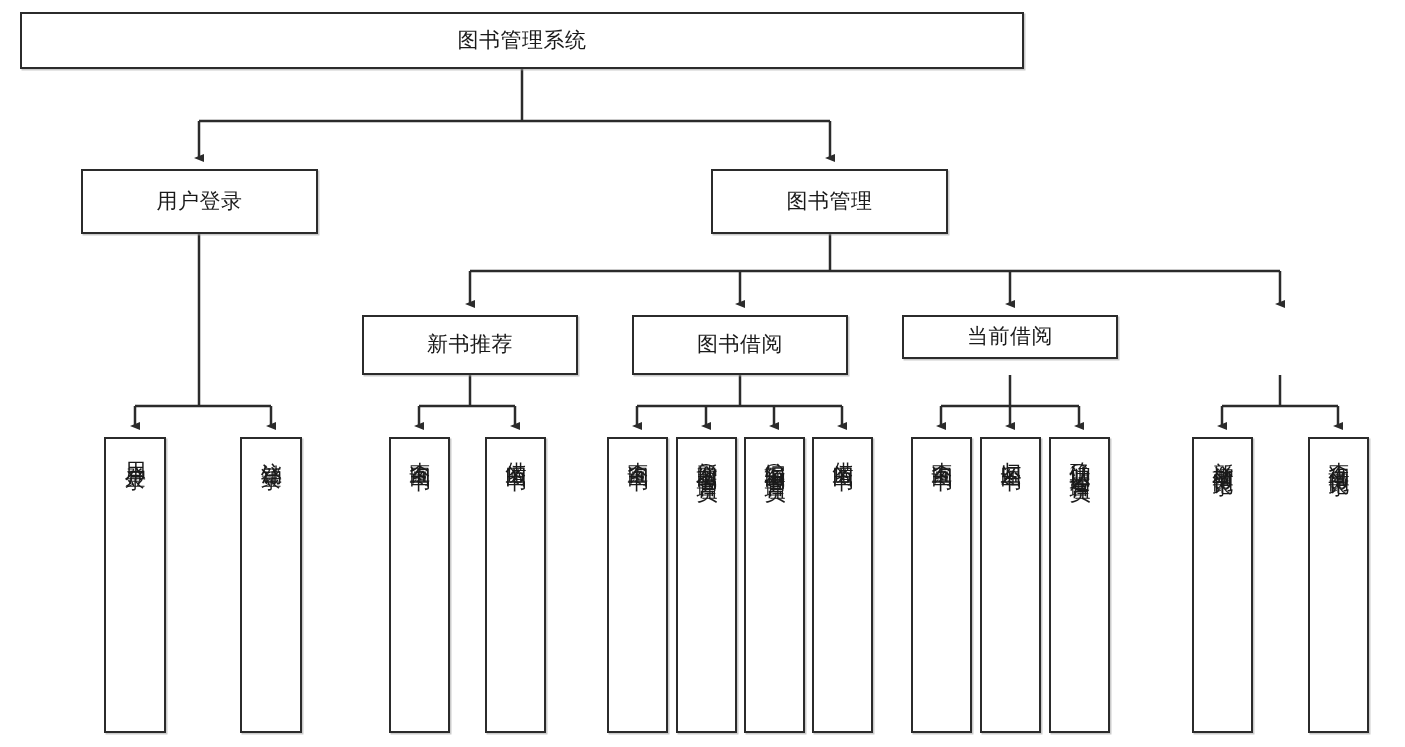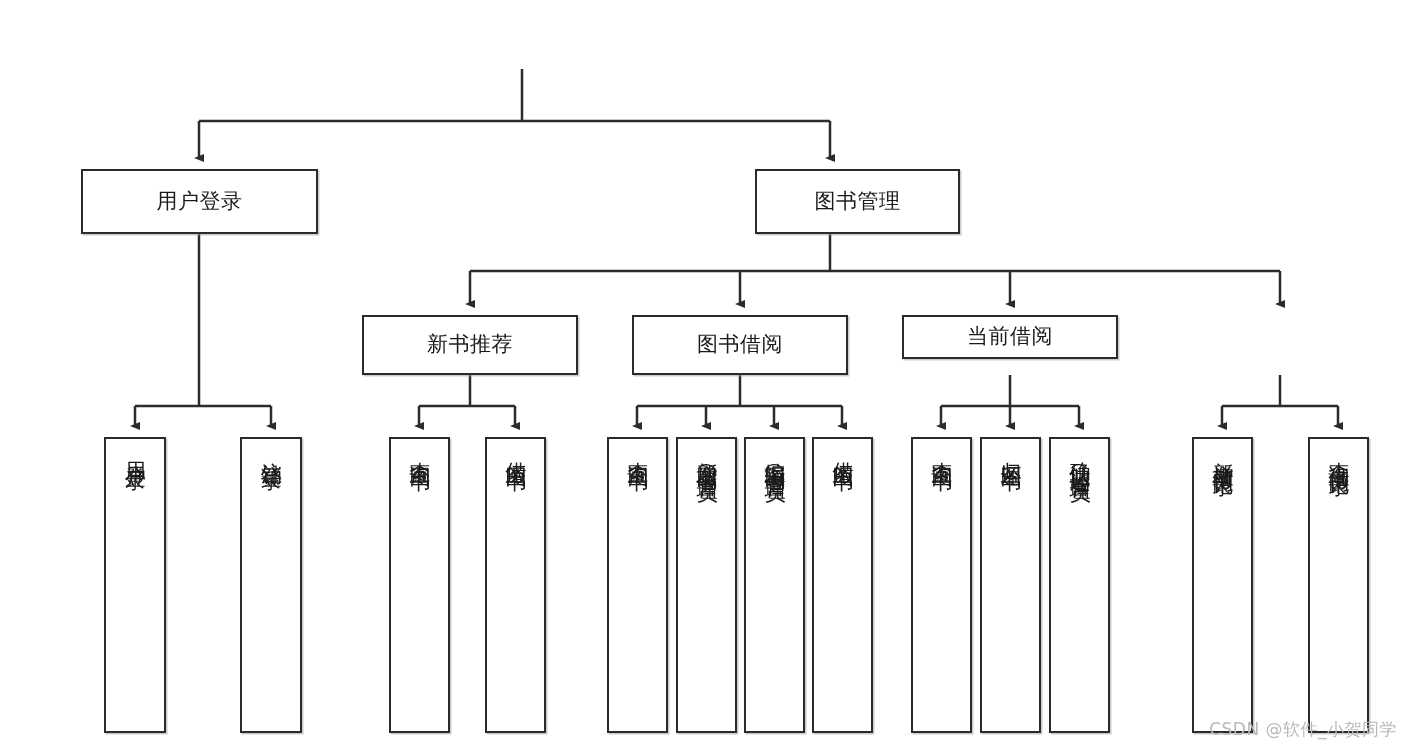--- a/index.html
+++ b/index.html
@@ -115,25 +115,28 @@
       <path d="M1010,406 L1010,426" marker-end="url(#arrow)"></path>
       <path d="M1079,406 L1079,426" marker-end="url(#arrow)"></path>
 
       <path d="M1280,375 L1280,406"></path>
       <path d="M1222,406 L1338,406"></path>
       <path d="M1222,406 L1222,426" marker-end="url(#arrow)"></path>
       <path d="M1338,406 L1338,426" marker-end="url(#arrow)"></path>
     </g>
   </svg>
 
+  <div class="node" style="left:20px; top:12px; width:1004px; height:57px;">
+    <span class="label-h">图书管理系统</span>
+  </div>
 
   <div class="node" style="left:81px; top:169px; width:237px; height:65px;">
     <span class="label-h">用户登录</span>
   </div>
-  <div class="node" style="left:711px; top:169px; width:205px; height:65px;margin-left:44px;">
+  <div class="node" style="left:711px; top:169px; width:237px; height:65px;">
     <span class="label-h">图书管理</span>
   </div>
 
   <div class="node" style="left:632px; top:315px; width:216px; height:60px;">
     <span class="label-h">图书借阅</span>
   </div>
   <div class="node" style="left:362px; top:315px; width:216px; height:60px;">
     <span class="label-h">新书推荐</span>
   </div>
   <div class="node" style="left:902px; top:315px; width:216px; height:44px;">
@@ -177,15 +180,14 @@
     <span class="label-v">确认归还（管理员）</span>
   </div>
 
   <div class="node vertical" style="left:1192px; top:437px; width:61px; height:296px;">
     <span class="label-v">新增借阅记录</span>
   </div>
   <div class="node vertical" style="left:1308px; top:437px; width:61px; height:296px;">
     <span class="label-v">查询借阅记录</span>
   </div>
 
-  <div class="watermark">CSDN @软件_小贺同学</div>
 
 </div>
 
 </body></html>

